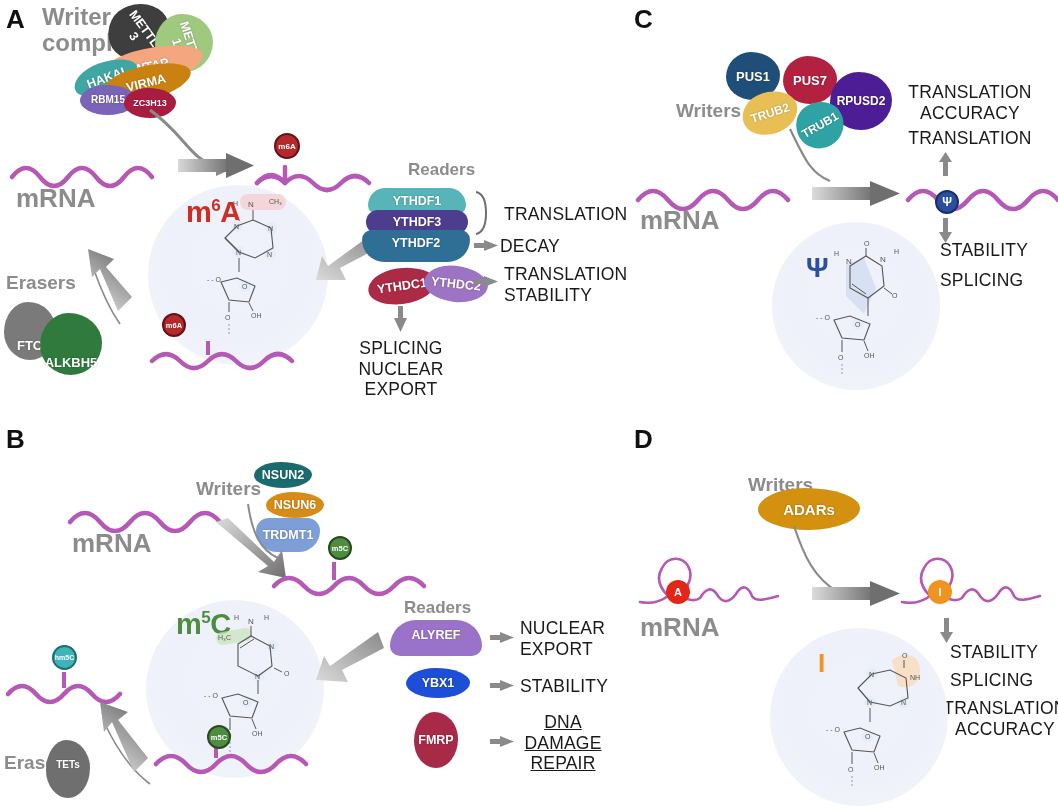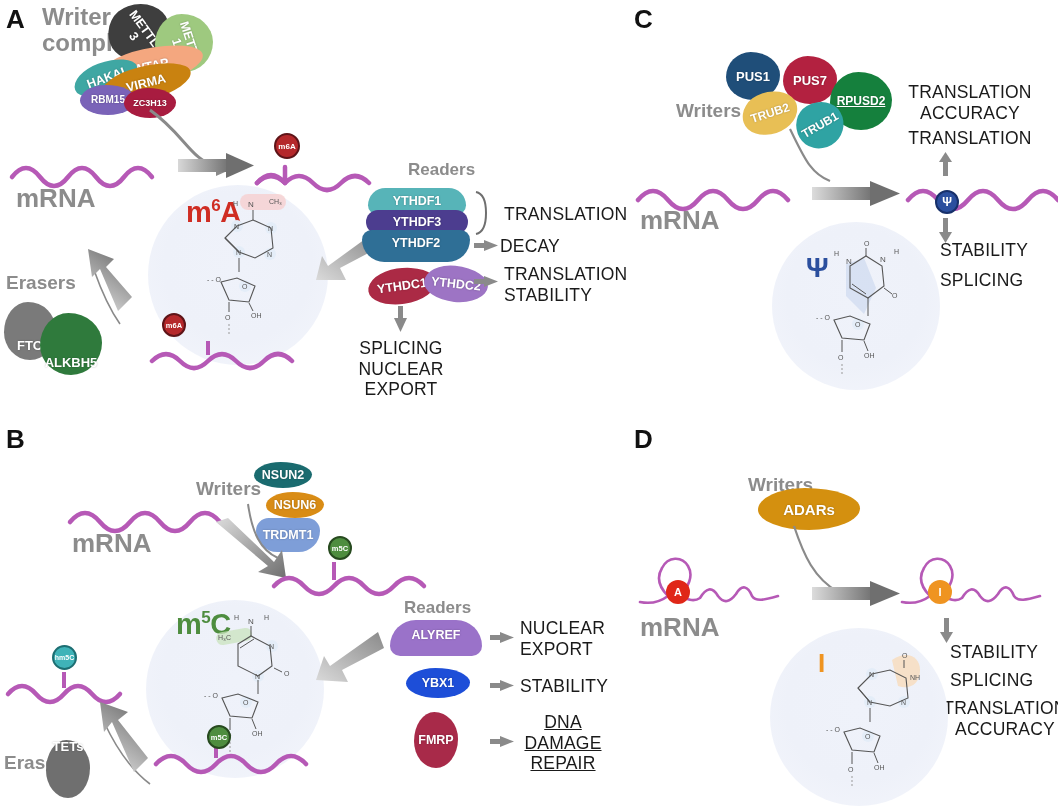--- a/index.html
+++ b/index.html
@@ -209,21 +209,21 @@
 <div class="abs panel-letter" style="left:634px;top:4px;">C</div>
 
 <div class="abs sec-label" style="left:676px;top:100px;font-size:19px;">Writers</div>
 
 <div class="prot blob" style="left:726px;top:52px;width:54px;height:48px;background:#1f4e79;font-size:13px;">
   <span>PUS1</span>
 </div>
 <div class="prot blob" style="left:783px;top:56px;width:54px;height:48px;background:#b32140;font-size:13px;">
   <span>PUS7</span>
 </div>
-<div class="prot blob" style="left:830px;top:72px;width:62px;height:58px;background:#15803d;font-size:12px;text-decoration:underline;">
+<div class="prot blob" style="left:830px;top:72px;width:62px;height:58px;background:#4c1d95;font-size:12px;">
   <span>RPUSD2</span>
 </div>
 <div class="prot blob" style="left:742px;top:92px;width:56px;height:42px;background:#e8bf55;font-size:12px;transform:rotate(-18deg);">
   <span>TRUB2</span>
 </div>
 <div class="prot blob" style="left:796px;top:102px;width:48px;height:46px;background:#2fa3a3;font-size:12px;transform:rotate(-30deg);">
   <span>TRUB1</span>
 </div>
 
 <svg class="abs" style="left:786px;top:125px;" width="70" height="70">
@@ -368,21 +368,21 @@
 </svg>
 <div class="modchip" style="left:207px;top:725px;width:24px;height:24px;background:#4e8d3f;border:2px solid #274a1f;font-size:7.5px;">m5C</div>
 
 <svg class="abs" style="left:6px;top:668px;" width="150" height="40">
   <path d="M2,26 q14,-16 28,0 q14,16 28,0 q14,-16 28,0 q14,16 28,0" stroke="#b659b6" stroke-width="4.5" fill="none" stroke-linecap="round"></path>
   <line x1="58" y1="20" x2="58" y2="4" stroke="#b659b6" stroke-width="4"></line>
 </svg>
 <div class="modchip" style="left:52px;top:645px;width:25px;height:25px;background:#3fb3b8;border:2px solid #1d6e72;font-size:7px;">hm5C</div>
 
 <div class="abs sec-label" style="left:4px;top:752px;font-size:19px;">Erasers</div>
-<div class="prot blob" style="left:46px;top:740px;width:44px;height:58px;background:#6f6f6f;font-size:13px;align-items:flex-start;padding-bottom:8px;">
+<div class="prot blob" style="left:46px;top:740px;width:44px;height:58px;background:#6f6f6f;font-size:10px;align-items:center;padding-bottom:8px;">
   <span>TETs</span>
 </div>
 <svg class="abs" style="left:78px;top:700px;" width="80" height="90">
   <path d="M72,84 C56,72 40,52 26,22" stroke="#8a8a8a" stroke-width="1.6" fill="none"></path>
 </svg>
 <svg class="abs" style="left:84px;top:698px;" width="70" height="80">
   <defs>
         <linearGradient id="gbe" x1="0.2" y1="1" x2="0.7" y2="0">
     <stop offset="0" stop-color="#dcdcdc"></stop>
           <stop offset="1" stop-color="#6f6f6f"></stop>

